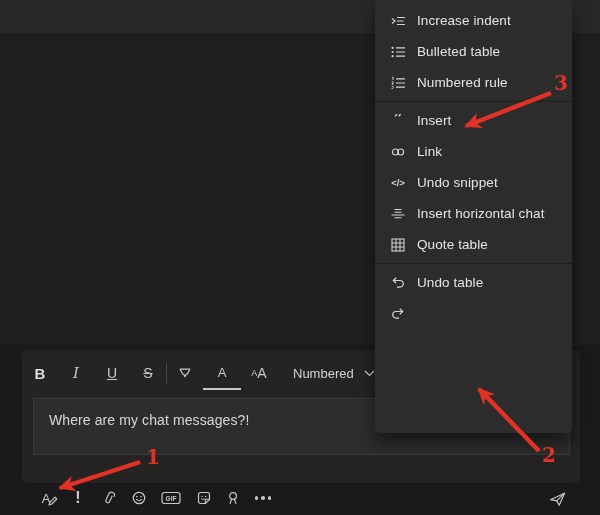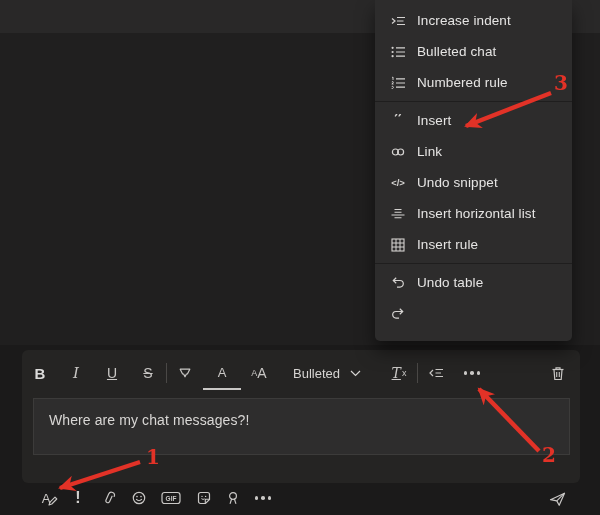--- a/index.html
+++ b/index.html
@@ -4,21 +4,21 @@
 <style>
   html,body{margin:0;padding:0;}
   body{font-family:"Liberation Sans","DejaVu Sans",sans-serif;background:#101010;}
   #screen{position:relative;width:600px;height:515px;background:#201f1f;overflow:hidden;}
 
   
   .top-strip{position:absolute;left:0;top:0;width:600px;height:33px;background:#292828;}
   .compose-region{position:absolute;left:0;top:345px;width:600px;height:170px;background:#1b1a1a;}
 
   
-  .context-menu{position:absolute;left:375px;top:0;width:197px;height:341px;background:#2d2c2c;
+  .context-menu{position:absolute;left:375px;top:0;width:197px;height:433px;background:#2d2c2c;
     border-radius:0 0 5px 5px;box-shadow:0 10px 18px rgba(0,0,0,.5);padding-top:5px;box-sizing:border-box;
     color:#e6e5e4;z-index:5;}
   .menu-item{height:31px;display:flex;align-items:center;padding:0 10px 0 14px;cursor:default;font-size:13.5px;}
   .menu-item .mi-icon{width:18px;height:16px;display:flex;align-items:center;justify-content:center;color:#d5d3d1;flex:0 0 18px;}
   .menu-item .mi-label{margin-left:10px;white-space:nowrap;letter-spacing:.1px;}
   .menu-divider{height:1px;background:#1f1e1e;margin:3px 0;}
   .glyph-quote{font-family:"DejaVu Serif",serif;font-size:19px;line-height:10px;height:14px;overflow:hidden;color:#d5d3d1;}
   .glyph-code{font-size:9.5px;font-weight:bold;letter-spacing:0;color:#d5d3d1;}
 
   
@@ -91,21 +91,21 @@
           </svg>
       </div>
       <div class="tb-btn tb-fontcolor">
           <span>A</span>
         </div>
       <div class="tb-btn tb-fontsize">
         <span class="small-a">A</span>
           <span>A</span>
       </div>
       <div class="tb-paragraph">
-        <span>Bulleted</span>
+        <span>Numbered</span>
         <span class="chev">
           <svg class="ic" width="11" height="7" viewBox="0 0 11 7">
               <path d="M1,1 L5.5,5.5 L10,1" fill="none" stroke="currentColor" stroke-width="1.2"></path>
             </svg>
         </span>
       </div>
       <div class="tb-btn tb-clear">
         <span class="t">T</span>
           <span class="x">x</span>
       </div>
@@ -213,21 +213,21 @@
     </div>
     <div class="menu-item">
       <span class="mi-icon">
         <svg class="ic" width="16" height="16" viewBox="0 0 16 16">
             <circle cx="2.6" cy="3.8" r="1.1" fill="currentColor"></circle>
             <circle cx="2.6" cy="8" r="1.1" fill="currentColor"></circle>
             <circle cx="2.6" cy="12.2" r="1.1" fill="currentColor"></circle>
             <path d="M6,3.8 H15 M6,8 H15 M6,12.2 H15" stroke="currentColor" stroke-width="1.2"></path>
           </svg>
       </span>
-      <span class="mi-label">Bulleted chat</span>
+      <span class="mi-label">Bulleted table</span>
     </div>
     <div class="menu-item">
       <span class="mi-icon">
         <svg class="ic" width="16" height="16" viewBox="0 0 16 16">
             <path d="M2,2.6 l1,-0.6 v3 M1.8,7 q1.6,-1 1.6,0.3 q0,0.8 -1.6,1.7 h1.8 M1.8,11.4 q1.6,-0.6 1.2,0.6 q1,0.2 -0.2,1.4 q-0.8,0.4 -1.2,0" fill="none" stroke="currentColor" stroke-width="0.9"></path>
             <path d="M6,3.8 H15 M6,8 H15 M6,12.2 H15" stroke="currentColor" stroke-width="1.2"></path>
           </svg>
       </span>
       <span class="mi-label">Numbered rule</span>
     </div>
@@ -254,30 +254,30 @@
           <span class="glyph-code">&lt;/&gt;</span>
         </span>
       <span class="mi-label">Undo snippet</span>
     </div>
     <div class="menu-item">
       <span class="mi-icon">
         <svg class="ic" width="16" height="16" viewBox="0 0 16 16">
             <path d="M4.5,3.5 H11.5 M4.5,6.3 H11.5 M1.5,9 H14.5 M4.5,11.8 H11.5" stroke="currentColor" stroke-width="1.1"></path>
           </svg>
       </span>
-      <span class="mi-label">Insert horizontal list</span>
+      <span class="mi-label">Insert horizontal chat</span>
     </div>
     <div class="menu-item">
       <span class="mi-icon">
         <svg class="ic" width="16" height="16" viewBox="0 0 16 16">
             <rect x="2" y="2" width="12" height="12" fill="none" stroke="currentColor" stroke-width="1.1"></rect>
             <path d="M2,6 H14 M2,10 H14 M6,2 V14 M10,2 V14" stroke="currentColor" stroke-width="1"></path>
           </svg>
       </span>
-      <span class="mi-label">Insert rule</span>
+      <span class="mi-label">Quote table</span>
     </div>
 
     <div class="menu-divider"></div>
 
     <div class="menu-item">
       <span class="mi-icon">
         <svg class="ic" width="16" height="16" viewBox="0 0 16 16">
             <path d="M3.5,5.5 h6.5 a3.3,3.3 0 0 1 0,6.6 h-3" fill="none" stroke="currentColor" stroke-width="1.2"></path>
             <path d="M6.2,2.8 L3.3,5.5 L6.2,8.2" fill="none" stroke="currentColor" stroke-width="1.2"></path>
           </svg>

